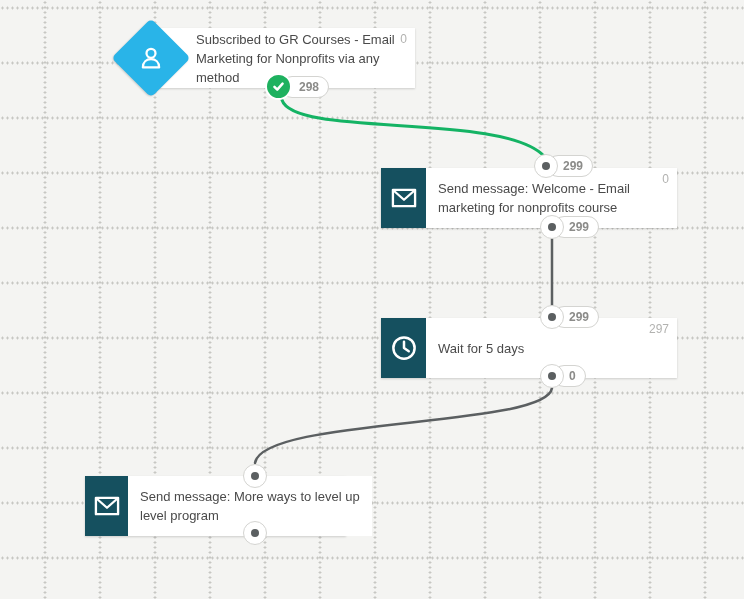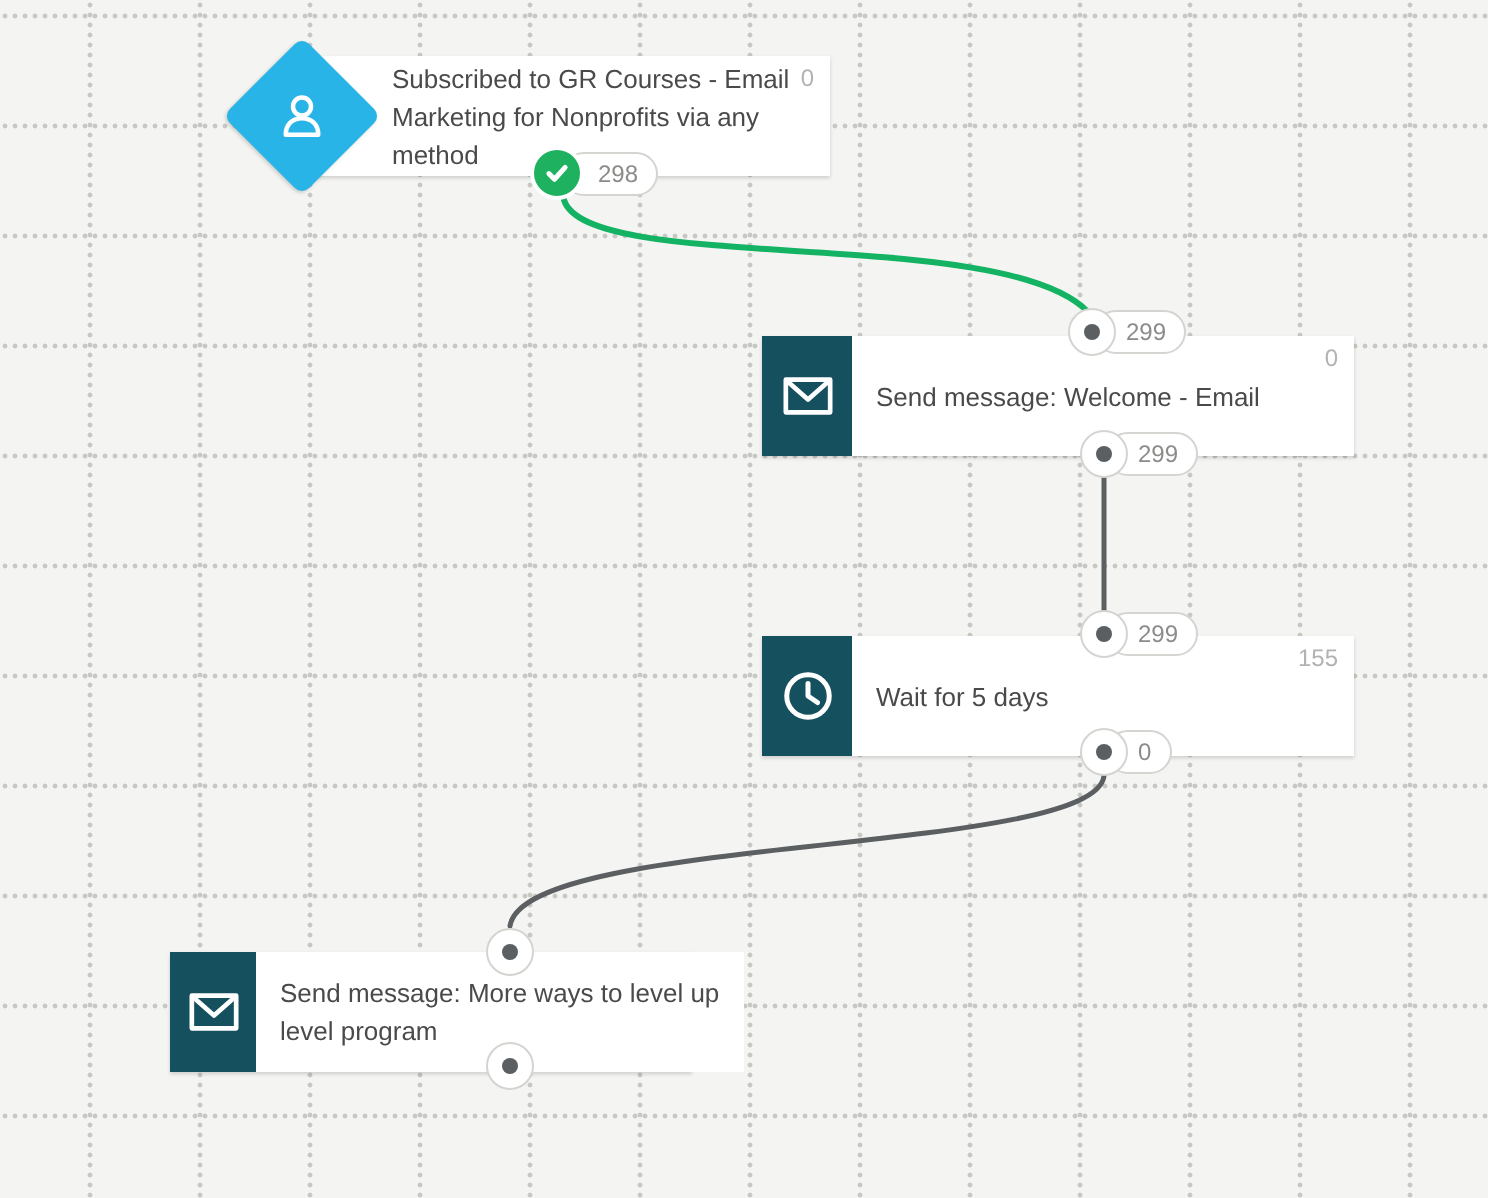--- a/index.html
+++ b/index.html
@@ -41,21 +41,21 @@
     background:#29b4e8;transform:rotate(45deg);border-radius:5px;z-index:3;
     box-shadow:0 1px 2px rgba(0,0,0,.18);
     display:flex;align-items:center;justify-content:center;
   }
   .diamond .rot{transform:rotate(-45deg);display:flex;}
   .badge{position:absolute;z-index:4;height:24px;}
   .badge .pill{
     position:absolute;left:13px;top:1px;height:22px;box-sizing:border-box;
     border:1px solid #d4d4d1;border-radius:11px;background:#fff;
     padding:0 9px 0 15px;font-size:12px;color:#8b8b89;
-    display:flex;align-items:center;
+    display:flex;align-items:center;font-weight:bold;
   }
   .badge .port{
     position:absolute;left:0;top:0;width:24px;height:24px;box-sizing:border-box;
     border-radius:50%;background:#fff;border:1px solid #d4d4d1;
     display:flex;align-items:center;justify-content:center;
   }
   .badge .dot{width:8px;height:8px;border-radius:50%;background:#5b5f61;}
   .badge .check-circle{
     position:absolute;left:-1px;top:-1px;width:27px;height:27px;box-sizing:border-box;
     border-radius:50%;background:#1eb15f;border:2px solid #fff;
@@ -104,20 +104,21 @@
 
   <div class="node" style="left:381px;top:168px;width:296px;height:60px;">
     <div class="icon-block">
       <svg width="28" height="28" viewBox="0 0 24 24" fill="none" stroke="#ffffff" stroke-width="2" stroke-linecap="round" stroke-linejoin="round">
         <rect x="2.5" y="5" width="19" height="14"></rect>
         <path d="M3.5 6 L12 13.5 L20.5 6"></path>
       </svg>
     </div>
     <div class="card">
       <div class="title-line">Send message: Welcome - Email</div>
+      <div class="title-line">marketing for nonprofits course</div>
       <div class="counter">0</div>
     </div>
   </div>
 
   <div class="badge" style="left:534px;top:154px;">
     <div class="pill">
         <span>299</span>
       </div>
     <div class="port">
         <span class="dot"></span>
@@ -135,21 +136,21 @@
 
   <div class="node" style="left:381px;top:318px;width:296px;height:60px;">
     <div class="icon-block">
       <svg width="30" height="30" viewBox="0 0 24 24" fill="none" stroke="#ffffff" stroke-width="2" stroke-linecap="round" stroke-linejoin="round">
         <circle cx="12" cy="12" r="8.5"></circle>
         <path d="M12 7 L12 12 L15.8 14.6"></path>
       </svg>
     </div>
     <div class="card">
       <div class="title-line">Wait for 5 days</div>
-      <div class="counter">155</div>
+      <div class="counter">297</div>
     </div>
   </div>
 
   <div class="badge" style="left:540px;top:305px;">
     <div class="pill">
         <span>299</span>
       </div>
     <div class="port">
         <span class="dot"></span>
       </div>

